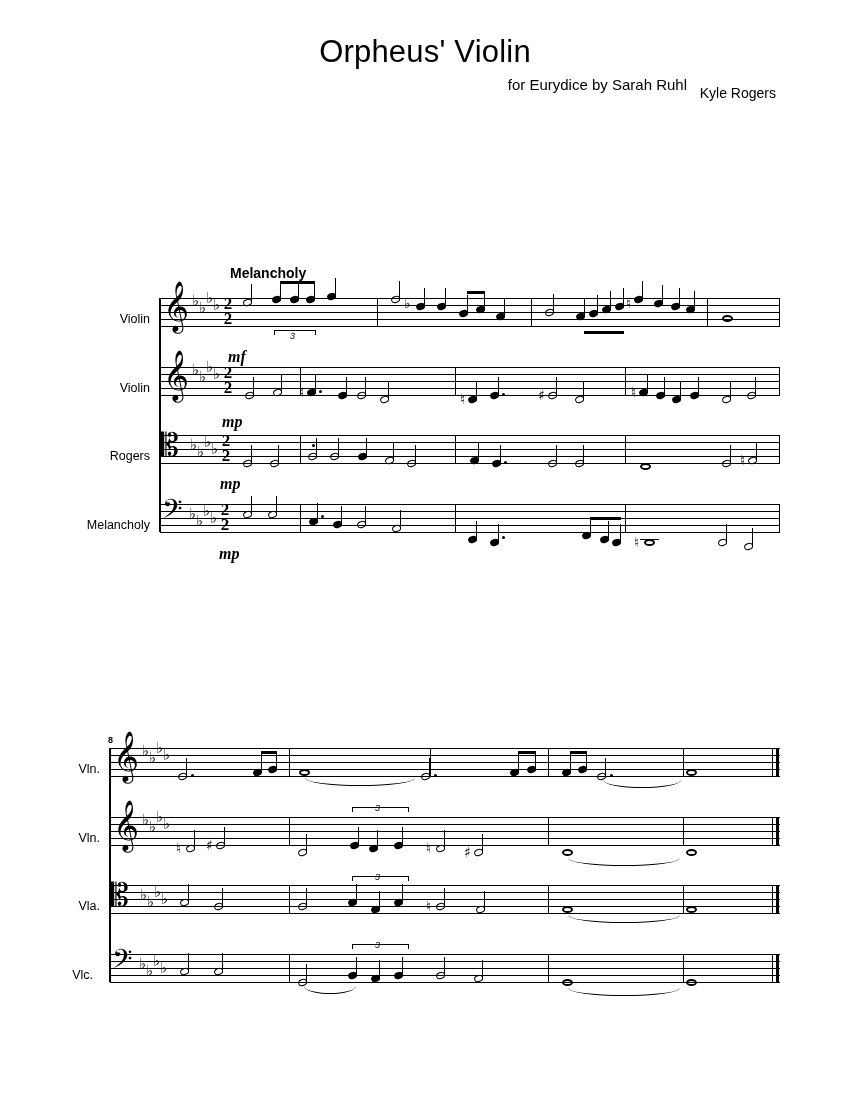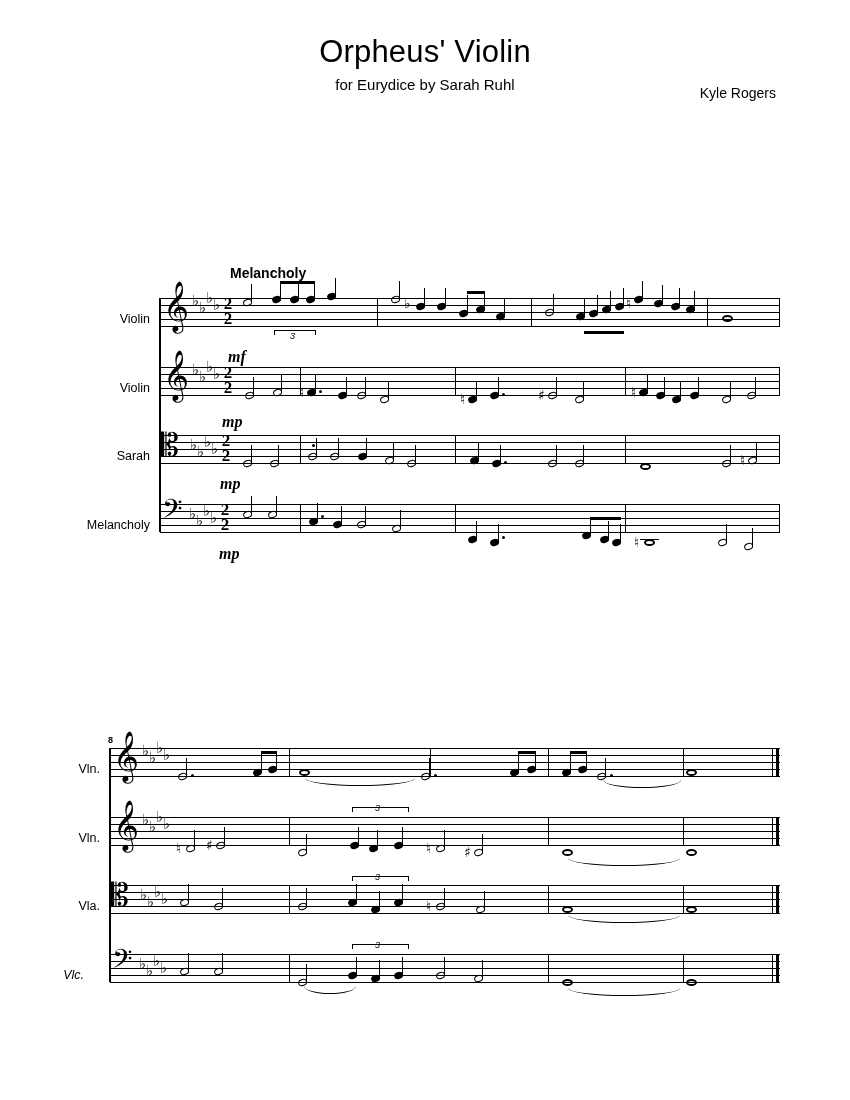--- a/index.html
+++ b/index.html
@@ -24,22 +24,22 @@
     width: 850px;
     text-align: center;
     font-size: 31px;
     font-weight: 400;
     letter-spacing: 0.2px;
   }
   .score-subtitle {
     position: absolute;
     top: 76px;
     left: 0;
-    width: 850px;
-    text-align: center;
+    width: 687px;
+    text-align: right;
     font-size: 15px;
     font-weight: 400;
   }
   .score-composer {
     position: absolute;
     top: 85px;
     right: 74px;
     font-size: 14px;
     text-align: right;
   }
@@ -324,21 +324,21 @@
     <div class="stem" style="left:698px; top:377px; height:18px;"></div>
     <div class="notehead open" style="left:722px; top:396px;"></div>
     <div class="stem" style="left:730px; top:381px; height:18px;"></div>
     <div class="notehead open" style="left:747px; top:392px;"></div>
     <div class="stem" style="left:755px; top:377px; height:18px;"></div>
     <div class="barline" style="left:779px; top:367px; height:29px;"></div>
 
     <div class="dyn" style="left:222px; top:413px;">mp</div>
   </div>
 
-  <div class="inst-label" style="left:60px; top:449px; width:90px;">Sarah</div>
+  <div class="inst-label" style="left:60px; top:449px; width:90px;">Rogers</div>
   <div class="staff">
     <div class="line" style="top:435px; left:160px; width:620px;"></div>
     <div class="line" style="top:442px; left:160px; width:620px;"></div>
     <div class="line" style="top:449px; left:160px; width:620px;"></div>
     <div class="line" style="top:456px; left:160px; width:620px;"></div>
     <div class="line" style="top:463px; left:160px; width:620px;"></div>
     <div class="clef" style="left:161px; top:429px; font-size:32px;">𝄡</div>
     <div class="keysig" style="left:190px; top:438px;">♭</div>
     <div class="keysig" style="left:197px; top:445px;">♭</div>
     <div class="keysig" style="left:204px; top:435px;">♭</div>
@@ -586,21 +586,21 @@
     <div class="barline" style="left:548px; top:885px; height:29px;"></div>
 
     <div class="notehead whole" style="left:562px; top:906px;"></div>
     <div class="tie" style="left:568px; top:915px; width:112px;"></div>
     <div class="barline" style="left:683px; top:885px; height:29px;"></div>
     <div class="notehead whole" style="left:686px; top:906px;"></div>
     <div class="barline" style="left:772px; top:885px; height:29px;"></div>
     <div class="barline thick" style="left:776px; top:885px; height:29px;"></div>
   </div>
 
-  <div class="inst-label" style="left:9px; top:968px; width:75px;font-style:italic;">Vlc.</div>
+  <div class="inst-label" style="left:18px; top:968px; width:75px;">Vlc.</div>
   <div class="staff">
     <div class="line" style="top:954px; left:110px; width:670px;"></div>
     <div class="line" style="top:961px; left:110px; width:670px;"></div>
     <div class="line" style="top:968px; left:110px; width:670px;"></div>
     <div class="line" style="top:975px; left:110px; width:670px;"></div>
     <div class="line" style="top:982px; left:110px; width:670px;"></div>
     <div class="clef" style="left:112px; top:946px; font-size:32px;">𝄢</div>
     <div class="keysig" style="left:139px; top:957px;">♭</div>
     <div class="keysig" style="left:146px; top:964px;">♭</div>
     <div class="keysig" style="left:153px; top:954px;">♭</div>

